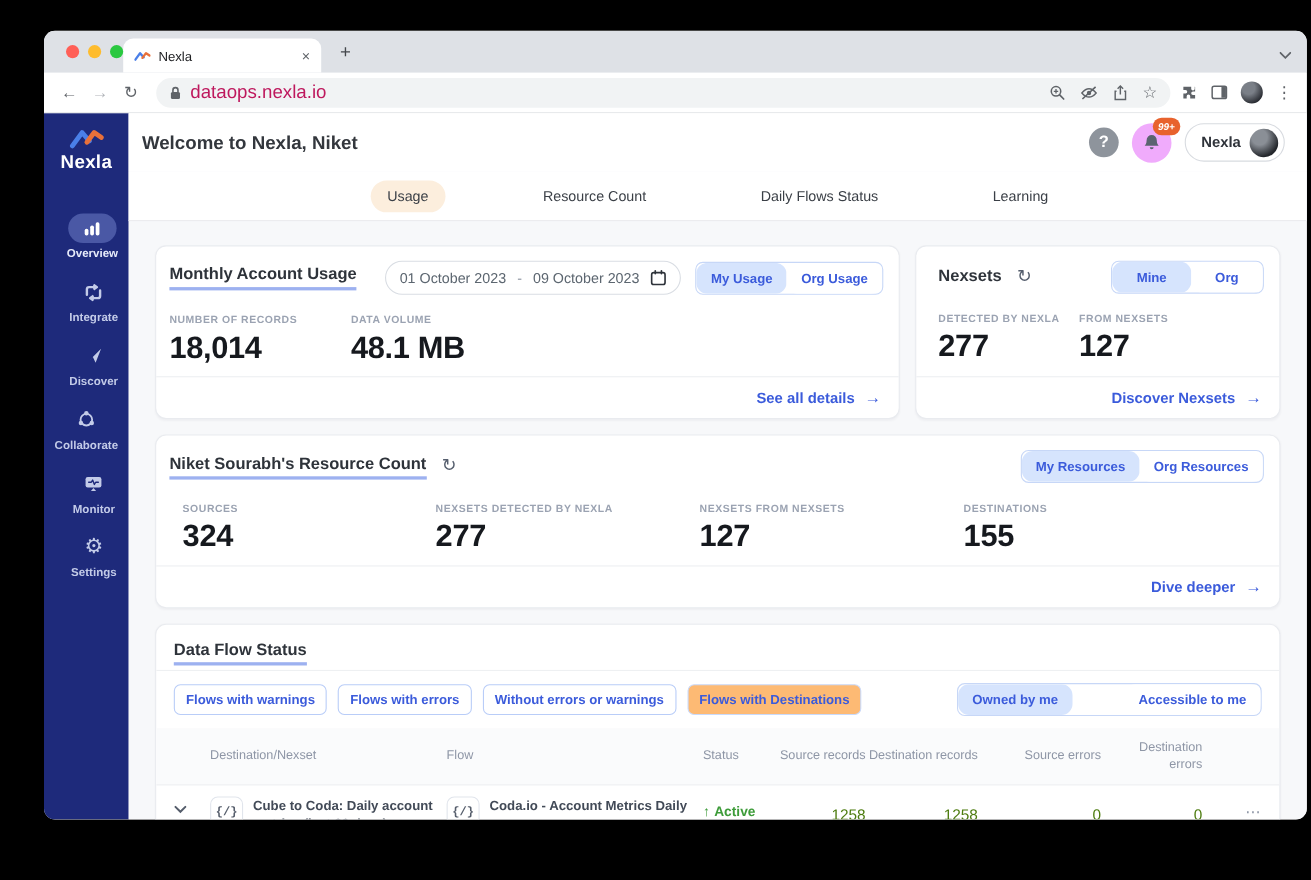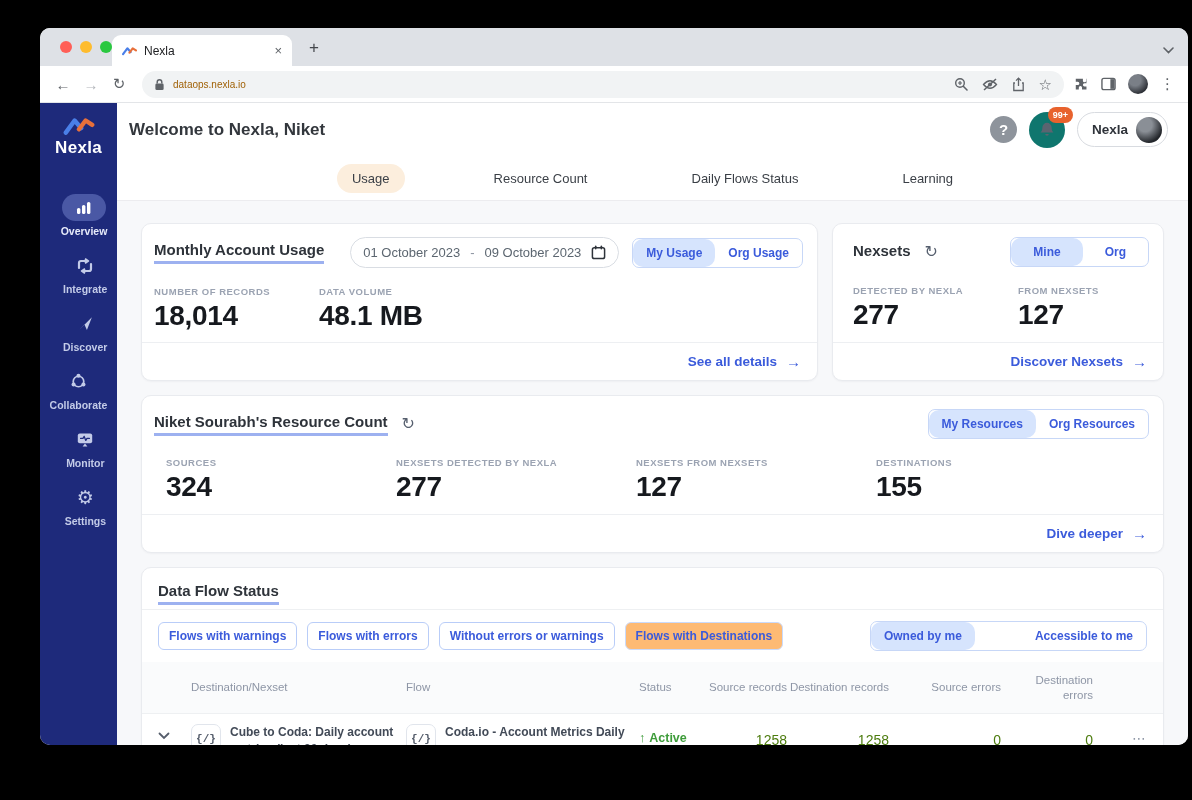--- a/index.html
+++ b/index.html
@@ -22,21 +22,21 @@
   .tab-close { color:#5f6368; font-size:13px; line-height:1; cursor:pointer; padding:2px; }
   .newtab { margin:0 0 6px 10px; color:#44474c; font-size:17px; width:24px; height:24px; display:flex; align-items:center; justify-content:center; border-radius:50%; }
   .strip-spacer { flex:1; }
   .strip-chev { margin:0 14px 12px 0; color:#5f6368; }
 
   
   .toolbar { height:37px; background:#fff; display:flex; align-items:center; padding:0 10px; gap:2px; border-bottom:1px solid #e3e5e8; }
   .navbtn { width:26px; height:26px; display:flex; align-items:center; justify-content:center; font-size:15px; color:#5f6368; border-radius:50%; }
   .navbtn.dim { color:#b2b5ba; }
   .urlbar { flex:1; height:27px; background:#f1f3f4; border-radius:14px; margin:0 8px; display:flex; align-items:center; padding:0 12px; gap:8px; }
-  .url-text { font-size:10px; color:#a16207; flex:1; }
+  .url-text { font-size:17px; color:#be185d; flex:1; }
   .urlicons { display:flex; gap:14px; align-items:center; color:#5f6368; }
   .toolicons { display:flex; gap:12px; align-items:center; color:#5f6368; padding-right:2px; }
   .tool-avatar { width:20px; height:20px; border-radius:50%; background:radial-gradient(circle at 35% 30%, #7a7f87 0 30%, #2a2d33 75%); }
   .kebab { font-size:15px; color:#5f6368; letter-spacing:1px; }
 
   
   .main { display:flex; height:642px; }
 
   
   .sidebar { width:77px; background:#1e2a7b; display:flex; flex-direction:column; align-items:center; flex-shrink:0; }
@@ -48,21 +48,21 @@
   .nav-item.active .nav-ico { background:#4a58a5; color:#fff; }
   .nav-label { font-size:10.5px; color:#c3cbe8; font-weight:600; }
   .nav-item.active .nav-label { color:#e7ebfa; }
   .gear-glyph { font-size:19px; line-height:1; }
 
   
   .content { flex:1; display:flex; flex-direction:column; background:#f7f8fa; min-width:0; }
   .appheader { height:53px; background:#fff; display:flex; align-items:center; padding:0 20px 0 12px; gap:12px; }
   .page-title { font-size:17px; font-weight:700; color:#33373d; flex:1; }
   .help-btn { width:27px; height:27px; border-radius:50%; background:#8e949c; color:#fff; font-weight:700; font-size:15px; display:flex; align-items:center; justify-content:center; }
-  .bell-wrap { position:relative; width:36px; height:36px; background:#0f766e; border-radius:50%; display:flex; align-items:center; justify-content:center; color:#5b6470; }
+  .bell-wrap { position:relative; width:36px; height:36px; background:#f0abfc; border-radius:50%; display:flex; align-items:center; justify-content:center; color:#5b6470;font-style:italic; }
   .bell-badge { position:absolute; top:-5px; right:-8px; background:#e8622d; color:#fff; font-size:9px; font-weight:700; padding:3px 5px; border-radius:9px; }
   .account-btn { height:35px; background:#fff; border:1px solid #d8dbe0; border-radius:18px; display:flex; align-items:center; gap:8px; padding:0 5px 0 14px; }
   .account-label { font-size:13.5px; font-weight:700; color:#2f333a; }
   .account-avatar { width:26px; height:26px; border-radius:50%; background:radial-gradient(circle at 35% 30%, #8a8f96 0 28%, #23262b 72%); }
 
   .apptabs { height:45px; background:#fff; border-bottom:1px solid #ececef; display:flex; align-items:center; justify-content:center; gap:74px; }
   .apptab { font-size:13px; color:#3a3f46; padding:7px 15px; border-radius:16px; cursor:pointer; }
   .apptab.active { background:#fceedd; }
 
   
@@ -322,21 +322,21 @@
 
             <div class="card h158" style="flex:1;">
               <div class="card-head" style="padding-left:20px;">
                 <span class="card-title" style="border-bottom:none;">Nexsets</span>
                 <span class="refresh">↻</span>
                 <div class="toggle">
                   <span class="tg on" style="padding:7px 22px;">Mine</span>
                   <span class="tg" style="padding:7px 22px;">Org</span>
                 </div>
               </div>
-              <div class="stats" style="padding-left:20px;gap:37px;">
+              <div class="stats" style="padding-left:20px;">
                 <div class="stat" style="width:128px;">
                   <div class="slabel">DETECTED BY NEXLA</div>
                   <div class="svalue">277</div>
                 </div>
                 <div class="stat">
                   <div class="slabel">FROM NEXSETS</div>
                   <div class="svalue">127</div>
                 </div>
               </div>
               <div class="card-foot">

